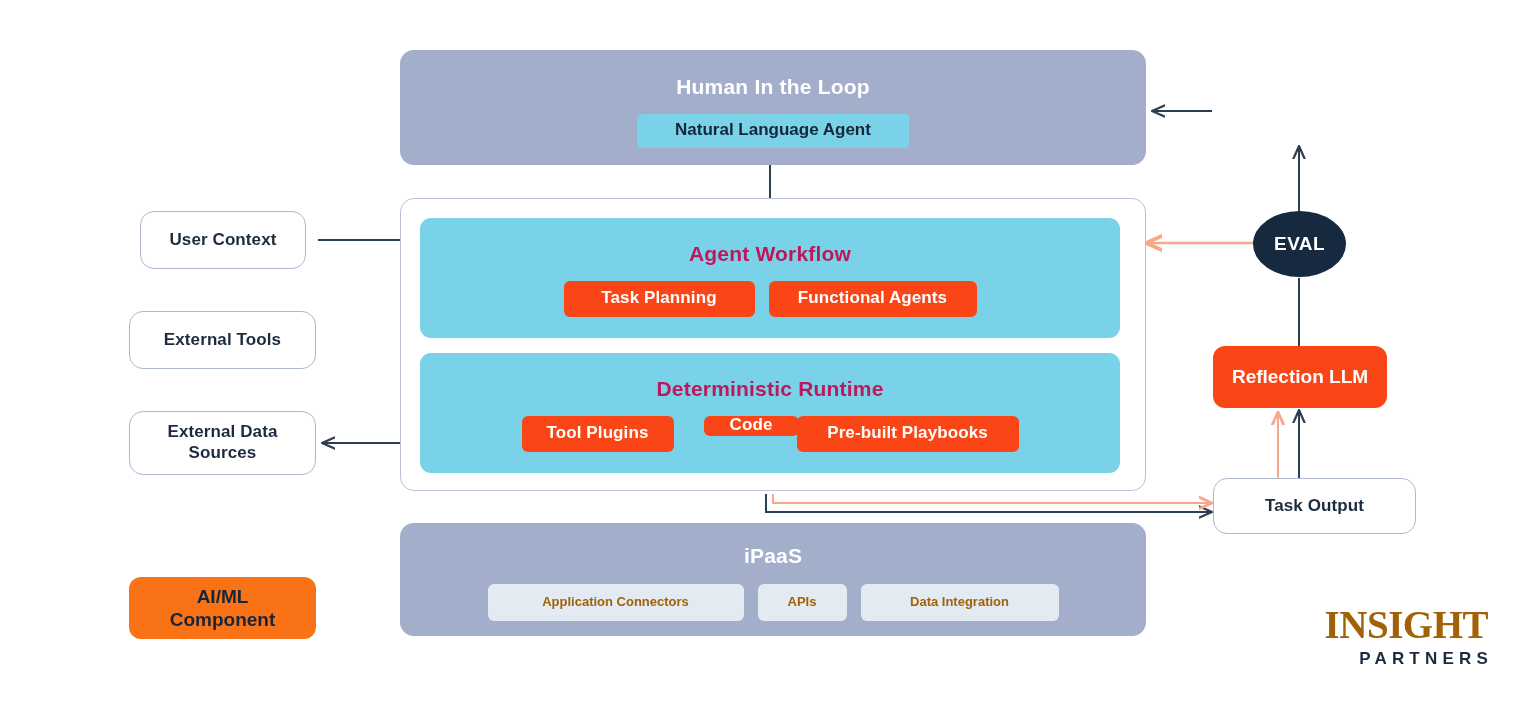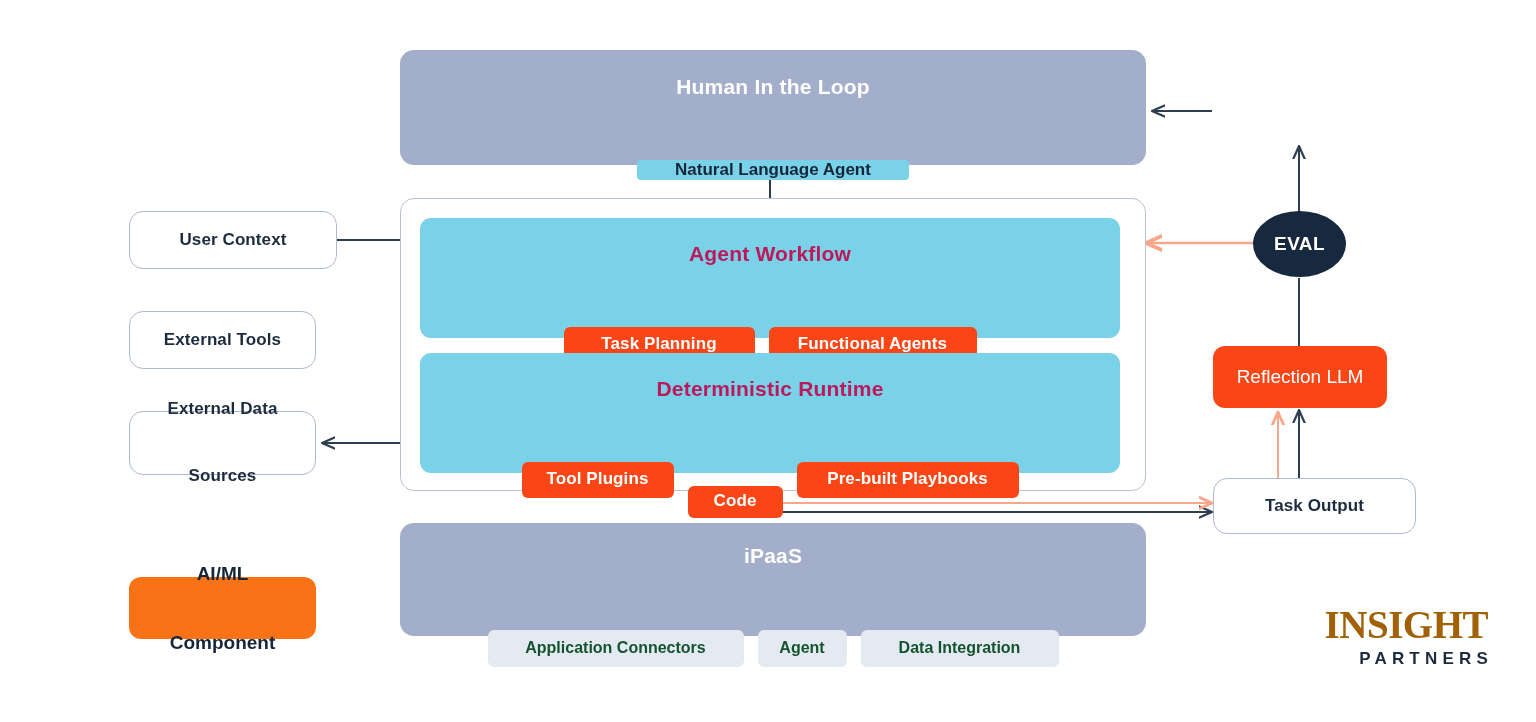--- a/index.html
+++ b/index.html
@@ -9,21 +9,21 @@
     background:#ffffff;
     font-family:"Liberation Sans", sans-serif;
     overflow:hidden;
     position:relative;
     color:#1c2b3e;
   }
   #canvas{position:absolute;left:0;top:0;width:1536px;height:722px;}
 
   
   .node{position:absolute;box-sizing:border-box;display:flex;align-items:center;
-        justify-content:center;text-align:center;line-height:1.22;gap:46px;}
+        justify-content:center;text-align:center;line-height:1.22;}
 
   
   .pill{
     background:#ffffff;
     border:1.6px solid #aeb8d2;
     border-radius:14px;
     color:#1c2b3e;
     font-size:17px;
     font-weight:700;
     letter-spacing:.1px;
@@ -81,32 +81,32 @@
     color:#ffffff;
     font-size:17px;
     font-weight:700;
     letter-spacing:.1px;
   }
 
   
   .chip-light{
     background:#e4eaf2;
     border-radius:6px;
-    color:#14532d;
-    font-size:16px;
+    color:#a16207;
+    font-size:13px;
     font-weight:600;
   }
 
   
   .box-orange{
     background:#fa4616;
     border-radius:12px;
     color:#ffffff;
     font-size:19px;
-    font-weight:400;
+    font-weight:700;
   }
 
   
   .ellipse-dark{
     background:#16293f;
     border-radius:50%;
     color:#ffffff;
     font-size:19px;
     font-weight:700;
     letter-spacing:.4px;
@@ -199,35 +199,35 @@
     <div class="row" style="position:relative;left:0;top:0;margin-top:14px;gap:14px;">
       <div class="node chip-orange" style="position:relative;left:0;top:0;width:191px;height:36px;">Task Planning</div>
       <div class="node chip-orange" style="position:relative;left:0;top:0;width:208px;height:36px;">Functional Agents</div>
     </div>
   </div>
 
   <div class="node cyan" style="left:420px;top:353px;width:700px;height:120px;">
     <div class="cyan-title" style="margin-top:23px;">Deterministic Runtime</div>
     <div class="row" style="position:relative;left:0;top:0;margin-top:14px;gap:14px;">
       <div class="node chip-orange" style="position:relative;left:0;top:0;width:152px;height:36px;">Tool Plugins</div>
-      <div class="node chip-orange" style="position:relative;left:0;top:0;width:95px;height:32px;margin-top:24px;">Code</div>
+      <div class="node chip-orange" style="position:relative;left:16px;top:0;width:95px;height:20px;">Code</div>
       <div class="node chip-orange" style="position:relative;left:0;top:0;width:222px;height:36px;">Pre-built Playbooks</div>
     </div>
   </div>
 
   <div class="node band" style="left:400px;top:523px;width:746px;height:113px;">
     <div class="band-title" style="margin-top:20px;">iPaaS</div>
     <div class="row" style="position:relative;left:0;top:0;margin-top:15px;gap:14px;">
       <div class="node chip-light" style="position:relative;left:0;top:0;width:256px;height:37px;">Application Connectors</div>
-      <div class="node chip-light" style="position:relative;left:0;top:0;width:89px;height:37px;">Agent</div>
+      <div class="node chip-light" style="position:relative;left:0;top:0;width:89px;height:37px;">APIs</div>
       <div class="node chip-light" style="position:relative;left:0;top:0;width:198px;height:37px;">Data Integration</div>
     </div>
   </div>
 
-  <div class="node pill" style="left:129px;top:211px;width:208px;height:58px;">User Context</div>
+  <div class="node pill" style="left:140px;top:211px;width:166px;height:58px;">User Context</div>
 
   <div class="node pill" style="left:129px;top:311px;width:187px;height:58px;">External Tools</div>
 
   <div class="node pill" style="left:129px;top:411px;width:187px;height:64px;flex-direction:column;">
     <span>External Data</span>
     <span>Sources</span>
   </div>
 
   <div class="node legend-cyan" style="left:129px;top:577px;width:187px;height:62px;">
     <span>AI/ML</span>

